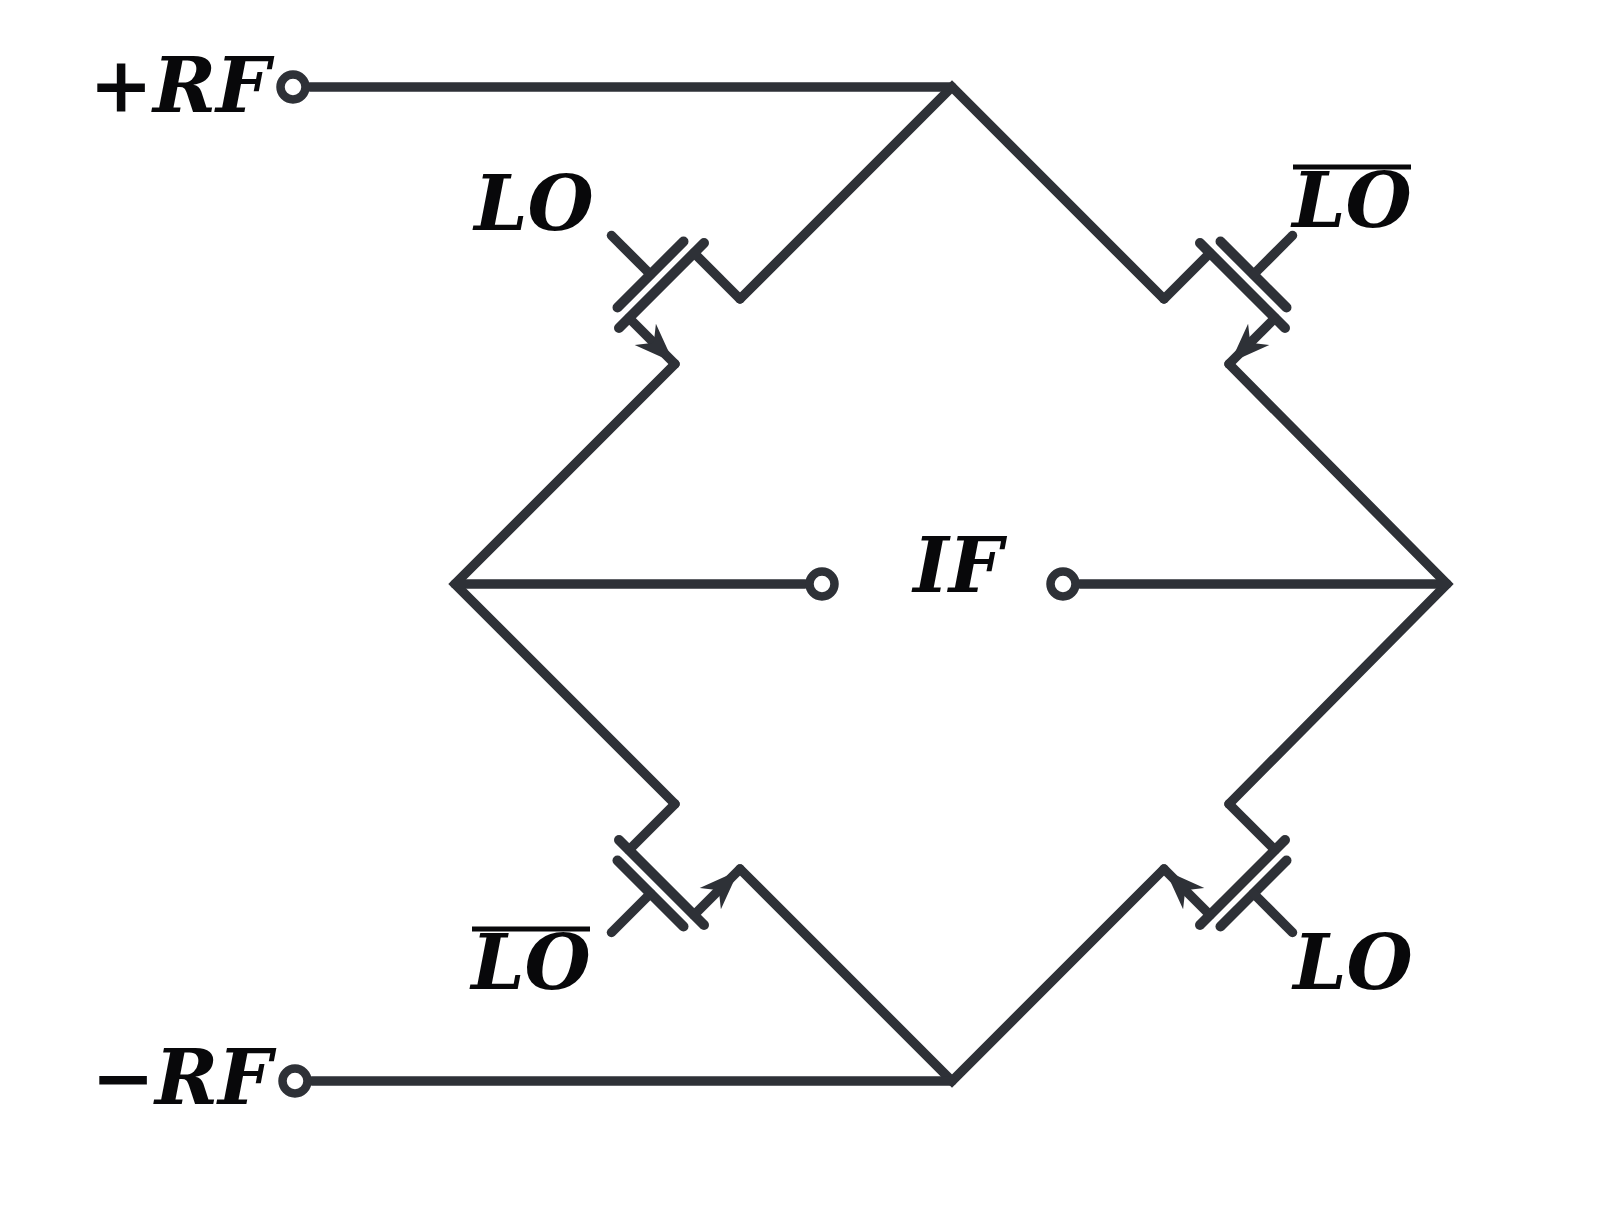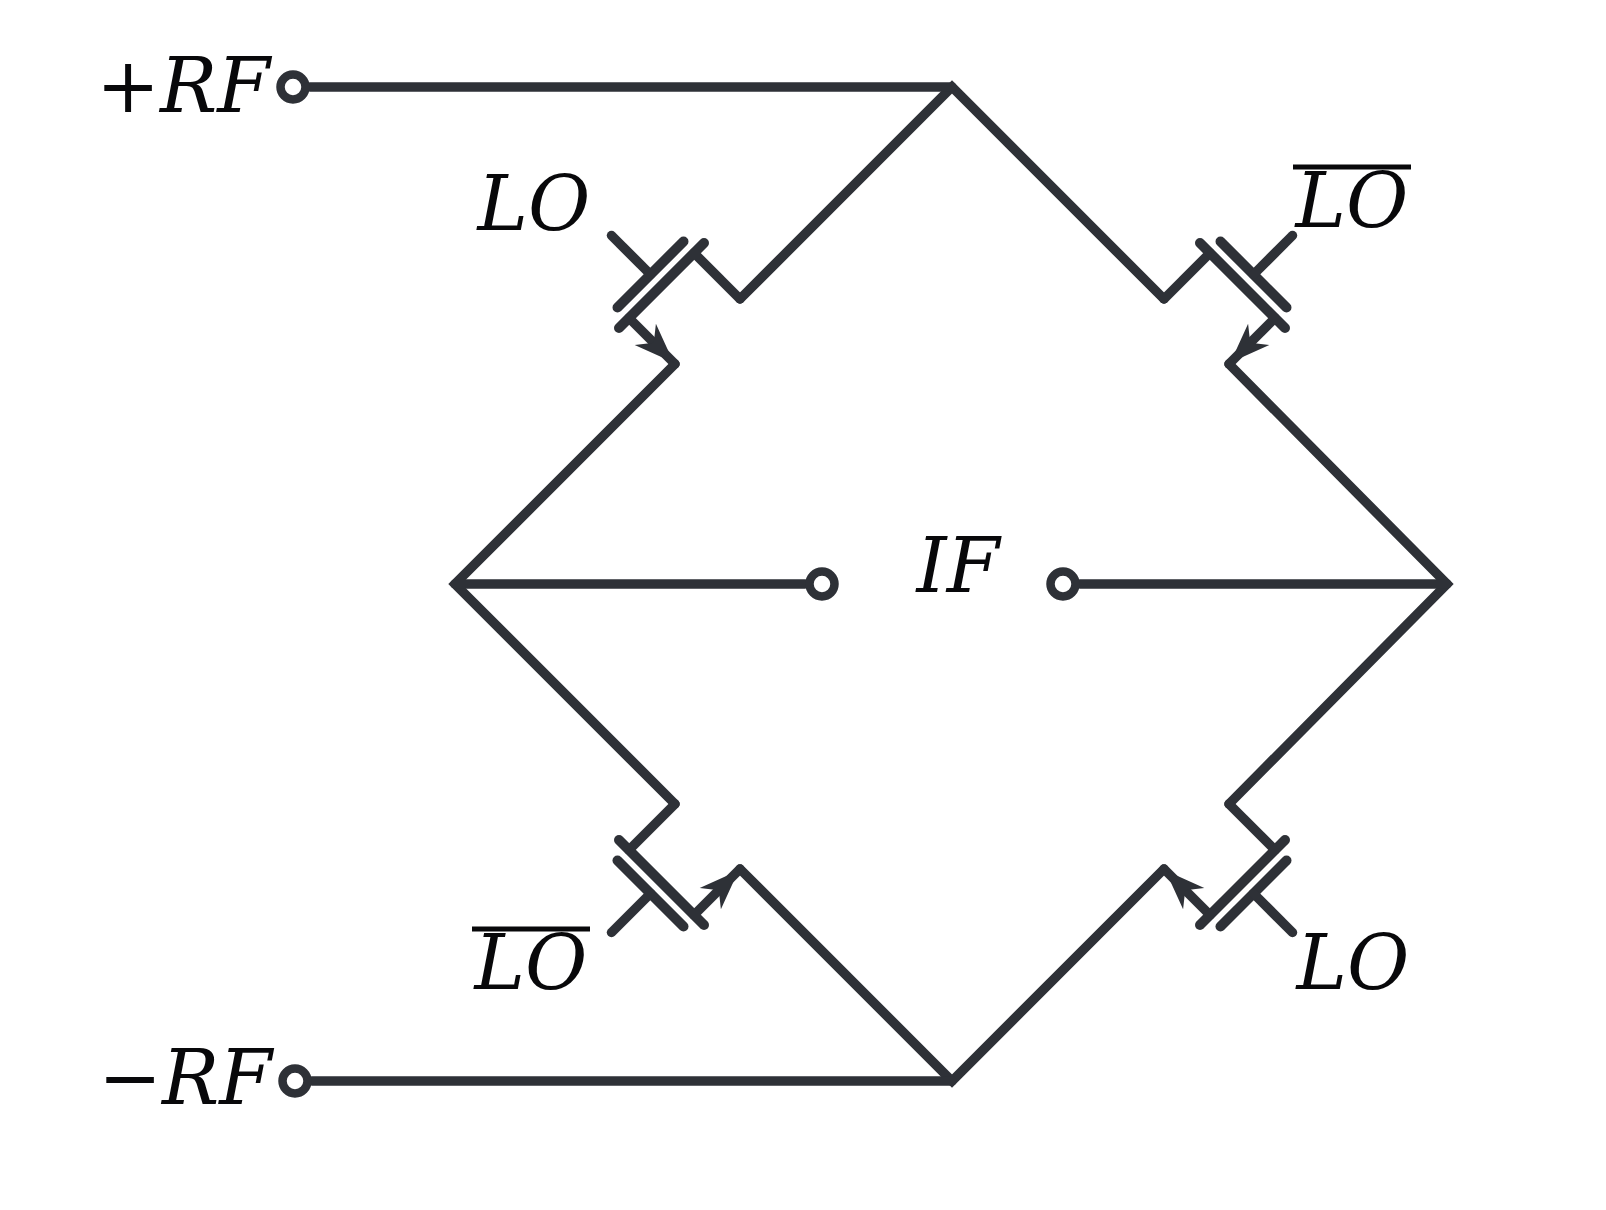--- a/index.html
+++ b/index.html
@@ -6,20 +6,21 @@
     margin: 0;
     padding: 0;
     background: #ffffff;
   }
   .stage {
     width: 1606px;
     height: 1210px;
     position: relative;
     background: #ffffff;
     overflow: hidden;
+    font-weight: bold;
   }
   svg { display: block; }
   text {
     font-family: "DejaVu Serif", "Liberation Serif", serif;
     font-style: italic;
   }
 </style>
 </head>
 <body>
 

